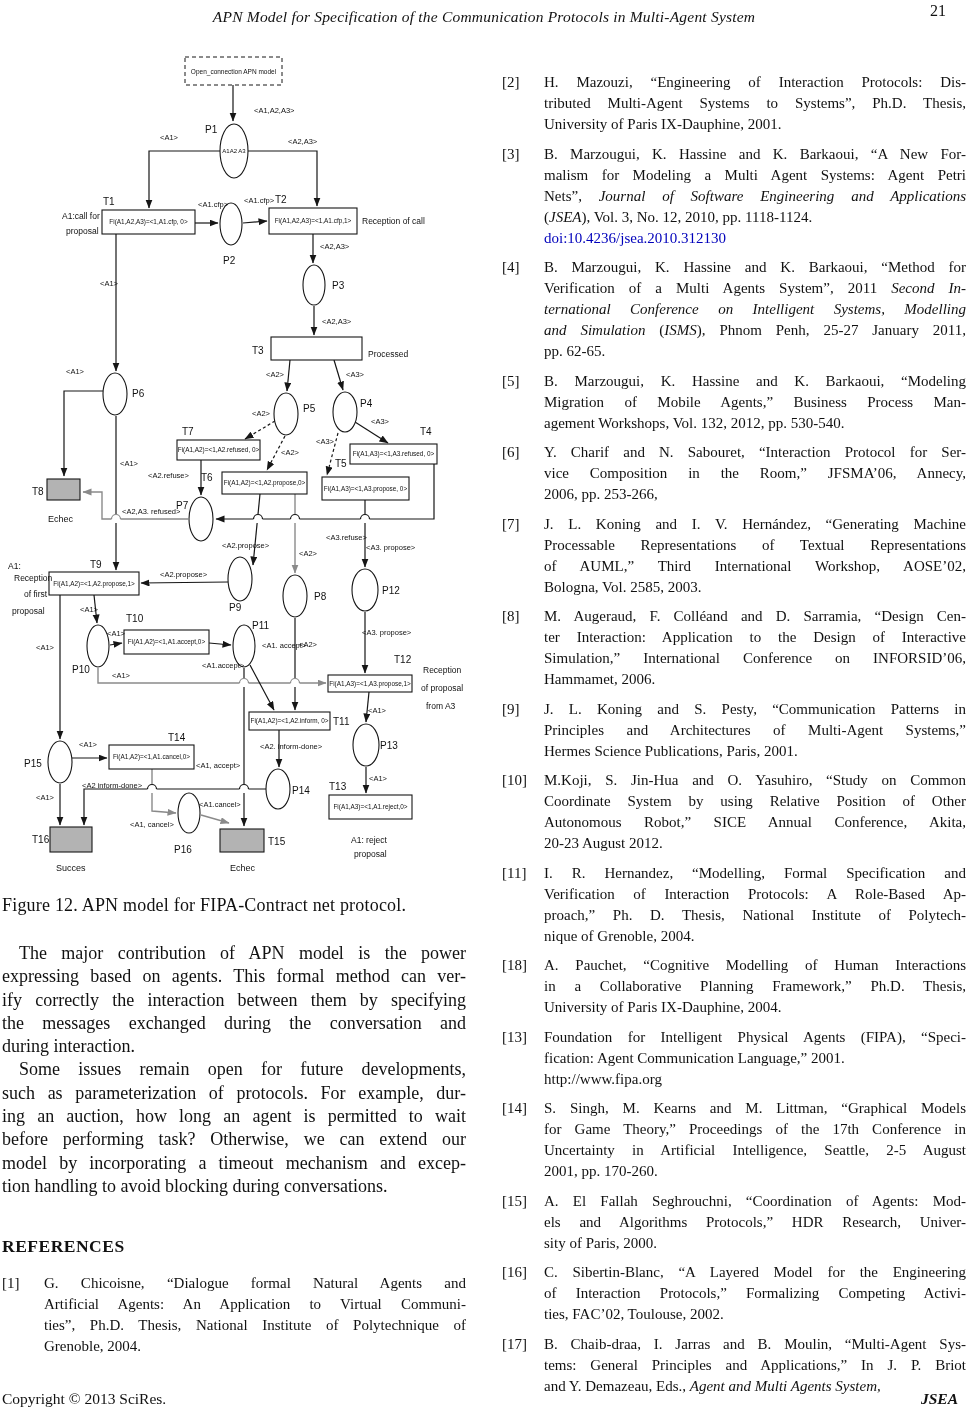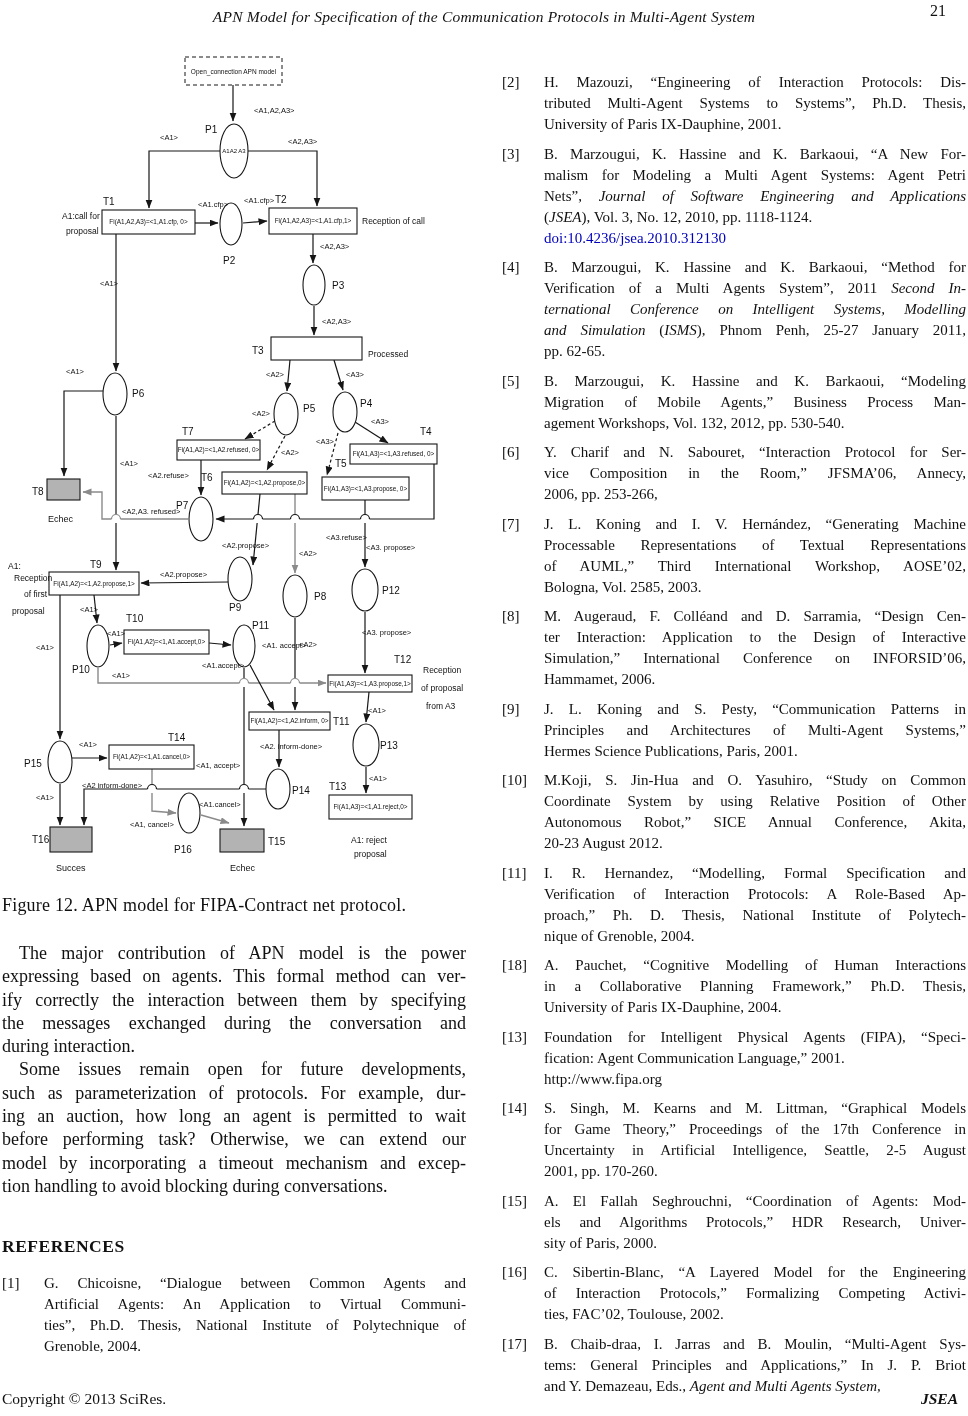--- a/index.html
+++ b/index.html
@@ -259,21 +259,21 @@
         <div class="bline jline">such as parameterization of protocols. For example, dur-</div>
         <div class="bline jline">ing an auction, how long an agent is permitted to wait</div>
         <div class="bline jline">before performing task? Otherwise, we can extend our</div>
         <div class="bline jline">model by incorporating a timeout mechanism and excep-</div>
         <div class="bline jline nj">tion handling to avoid blocking during conversations.</div>
       </div>
     <div class="refs-heading">REFERENCES</div>
     <div class="reflist">
         <div class="ref">
           <span class="refnum">[1]</span>
-          <div class="rline jline">G. Chicoisne, “Dialogue between Common Agents and</div>
+          <div class="rline jline">G. Chicoisne, “Dialogue formal Natural Agents and</div>
           <div class="rline jline">Artificial Agents: An Application to Virtual Communi-</div>
           <div class="rline jline">ties”, Ph.D. Thesis, National Institute of Polytechnique of</div>
           <div class="rline jline nj">Grenoble, 2004.</div>
         </div>
       </div>
   </div>
 
   <div class="col-right">
     <div class="reflist">
         <div class="ref">

